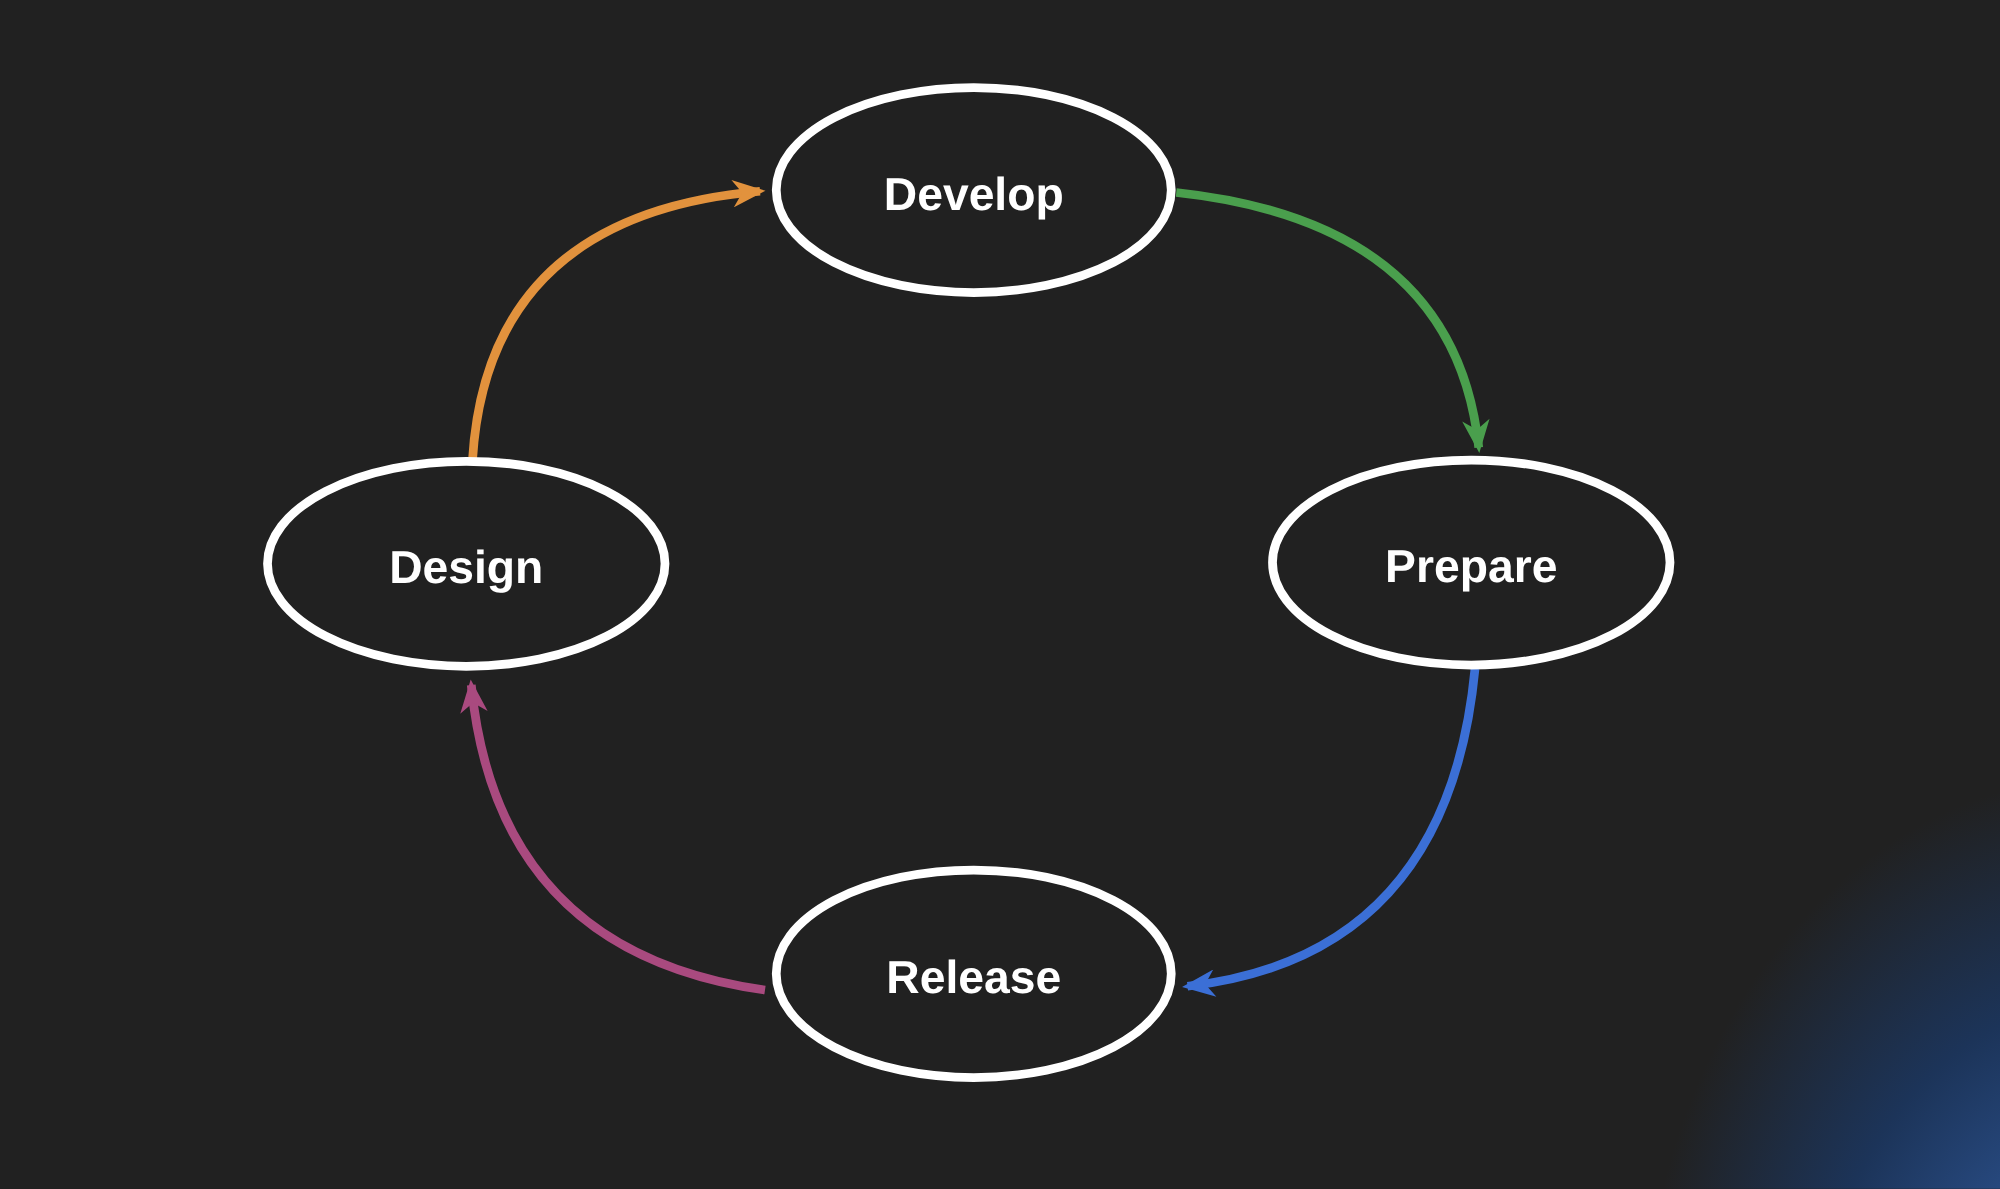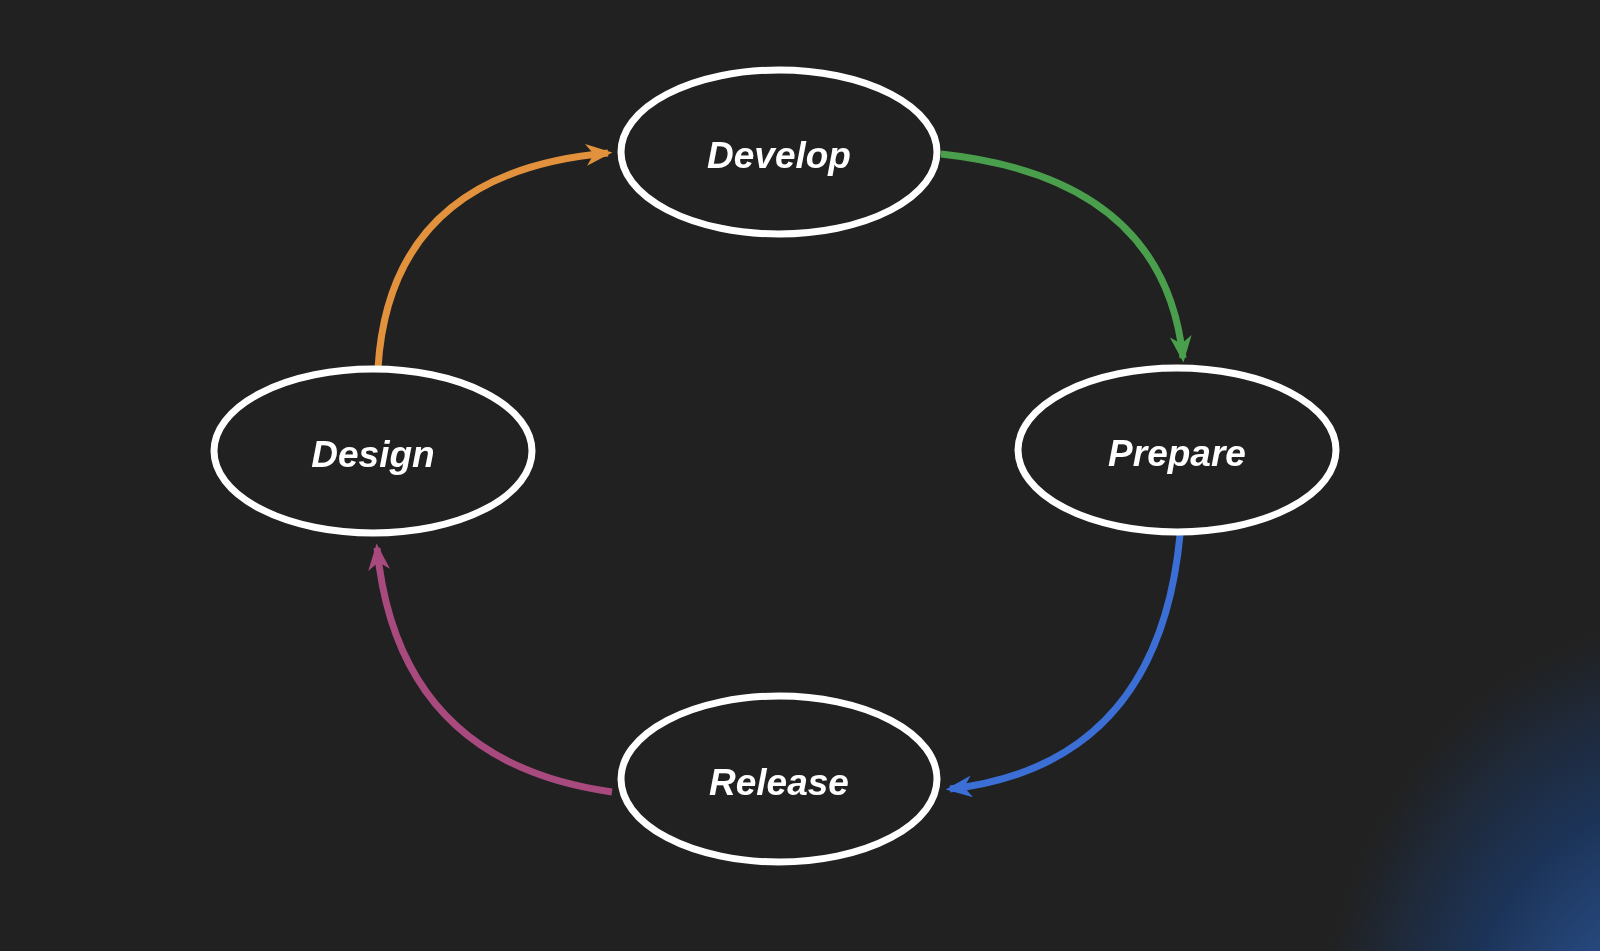--- a/index.html
+++ b/index.html
@@ -12,21 +12,20 @@
   }
   body {
     background-color: #212121;
     background-image: radial-gradient(470px 600px at 1680px 1090px,
       #35639f 0%, #27497f 28%, #1c3459 48%, rgba(33,33,33,0) 78%);
   }
   .stage {
     position: relative;
     width: 1572px;
     height: 951px;
-    font-style: italic;
   }
   svg.diagram {
     display: block;
     width: 1600px;
     height: 951px;
   }
   .node-ellipse {
     fill: #212121;
     stroke: #ffffff;
     stroke-width: 7;

